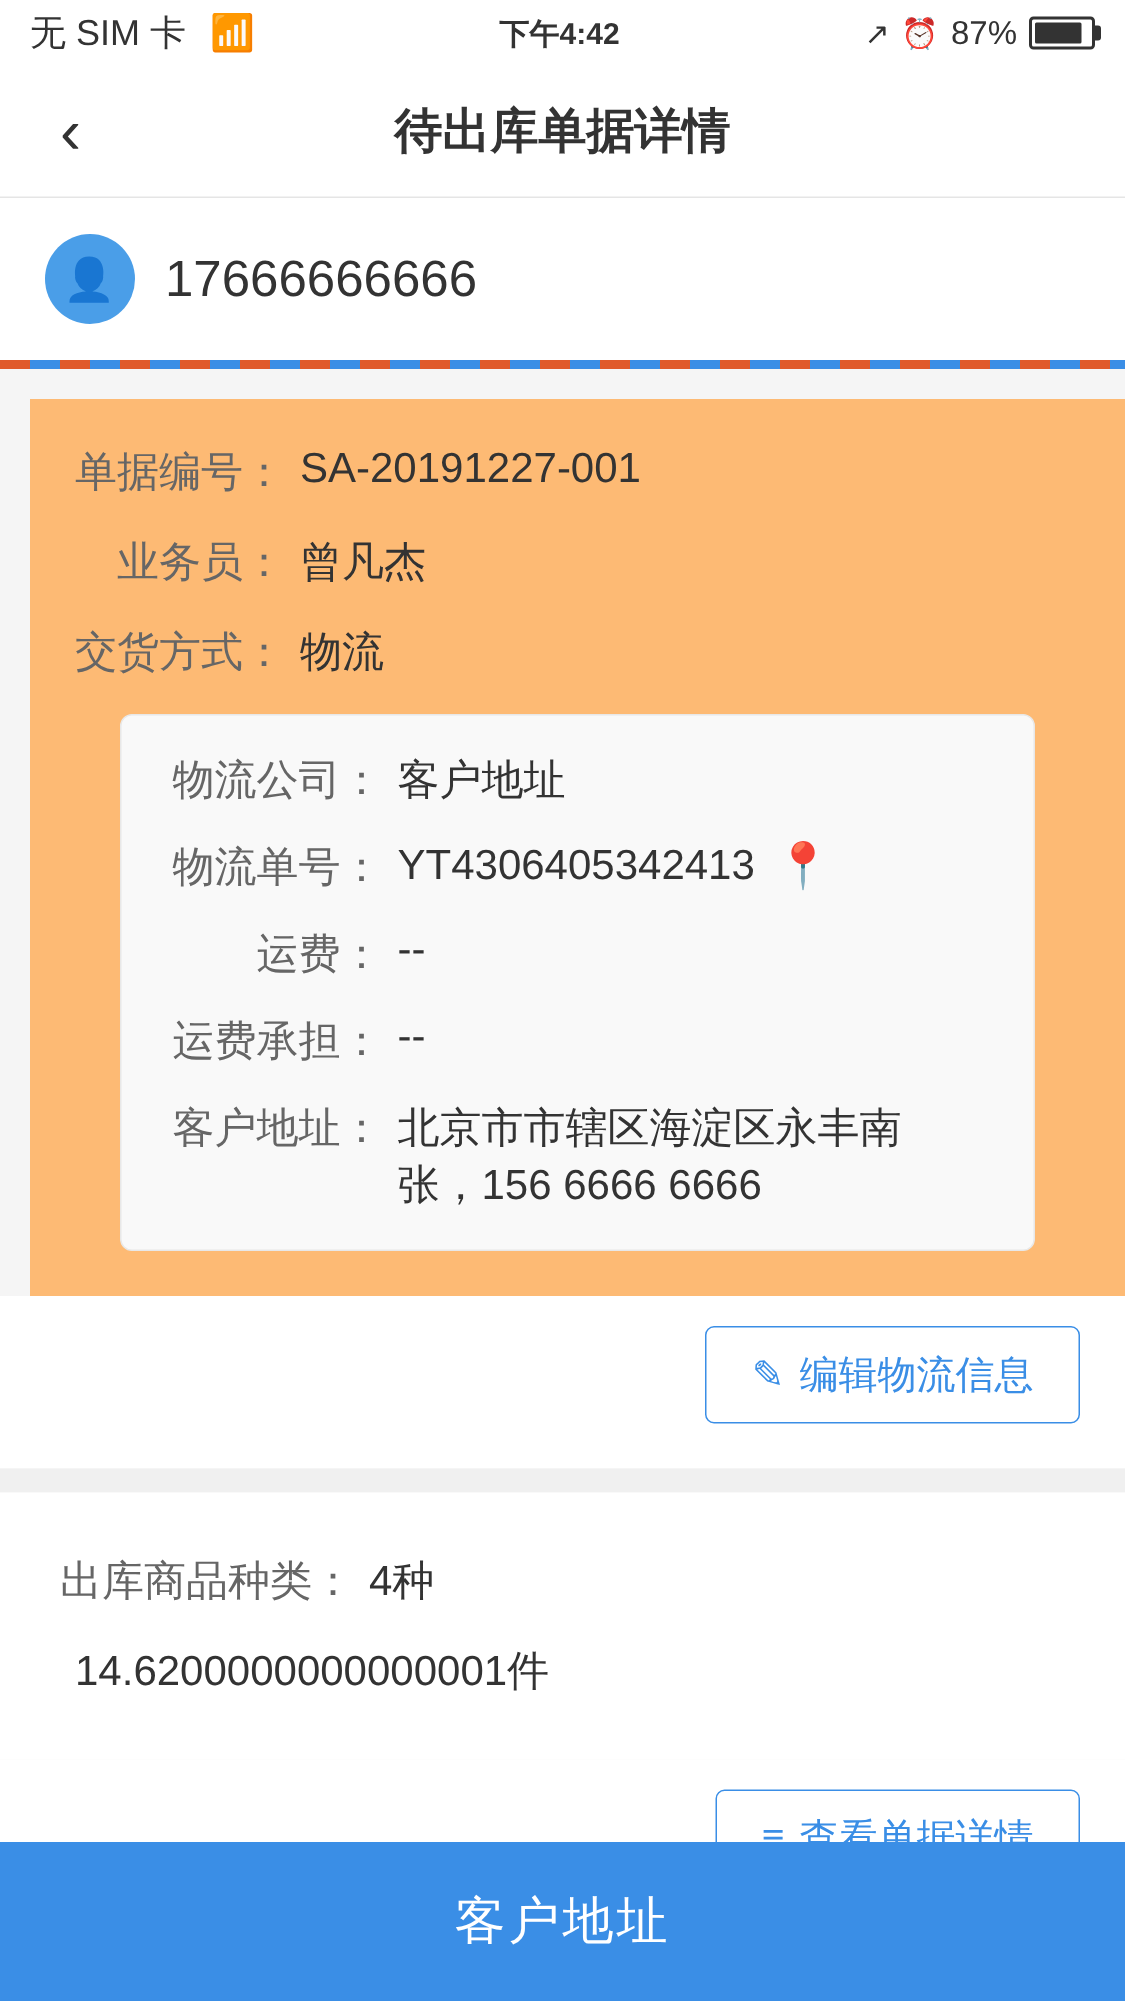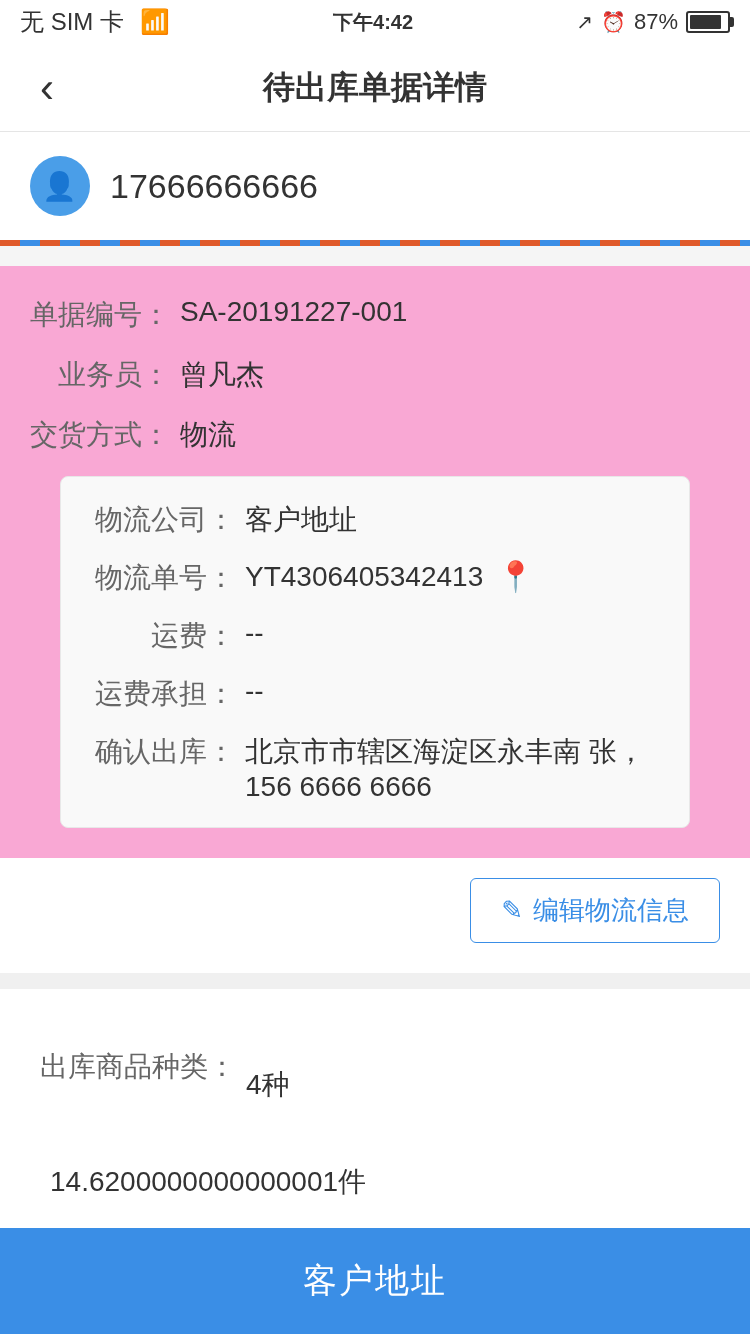--- a/index.html
+++ b/index.html
@@ -91,23 +91,24 @@
       flex-shrink: 0;
     }
     .customer-phone {
       font-size: 34px;
       font-weight: 500;
       color: #333;
     }
 
     
     .info-section {
-      background: #f9a8d4;
+      background: #fdba74;
       padding: 30px 30px;
       margin-top: 20px;
+      margin-left: 20px;
     }
     .info-row {
       display: flex;
       align-items: flex-start;
       margin-bottom: 22px;
       font-size: 28px;
     }
     .info-row:last-child { margin-bottom: 0; }
     .info-label {
       color: #666;
@@ -195,21 +196,20 @@
     }
     .goods-row:last-of-type { margin-bottom: 0; }
     .goods-label {
       color: #666;
       min-width: 160px;
       text-align: right;
     }
     .goods-value {
       color: #333;
       margin-left: 10px;
-      margin-top: 37px;
     }
 
     
     .view-btn-wrap {
       background: #fff;
       display: flex;
       justify-content: flex-end;
       padding: 20px 30px 30px 30px;
     }
     .view-btn {
@@ -323,21 +323,21 @@
       </div>
       <div class="logistics-row">
         <span class="logistics-label">运费：</span>
         <span class="logistics-value">--</span>
       </div>
       <div class="logistics-row">
         <span class="logistics-label">运费承担：</span>
         <span class="logistics-value">--</span>
       </div>
       <div class="logistics-row">
-        <span class="logistics-label">确认出库：</span>
+        <span class="logistics-label">客户地址：</span>
         <span class="logistics-value">北京市市辖区海淀区永丰南  张，156 6666 6666</span>
       </div>
     </div>
   </div>
 
   <div class="edit-btn-wrap">
     <button class="edit-btn">
       <span>✎</span>
       <span>编辑物流信息</span>
     </button>

